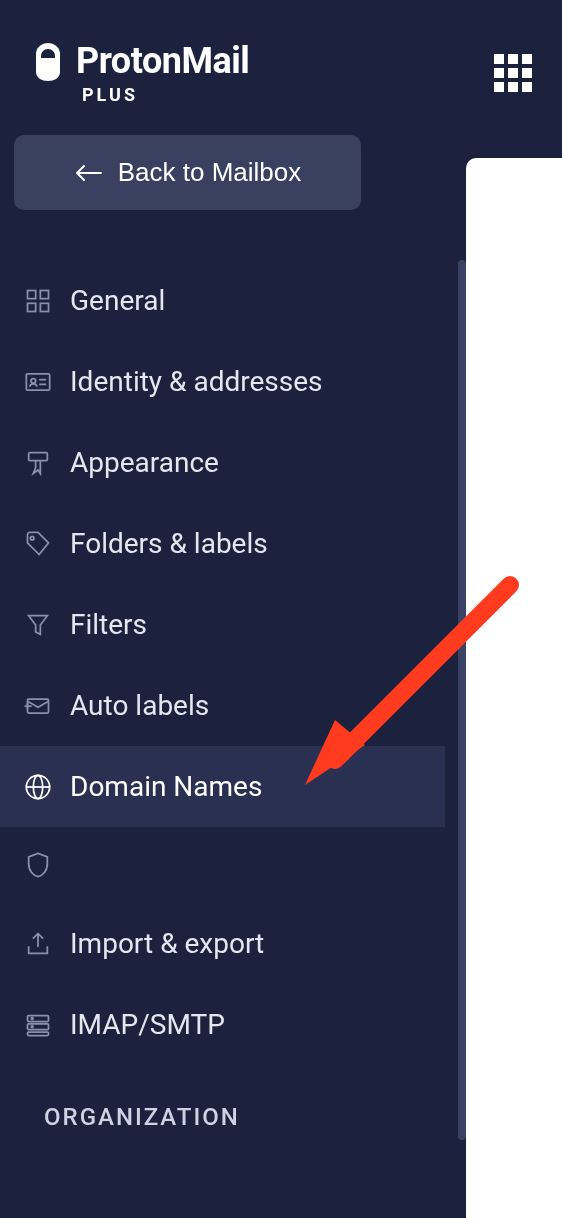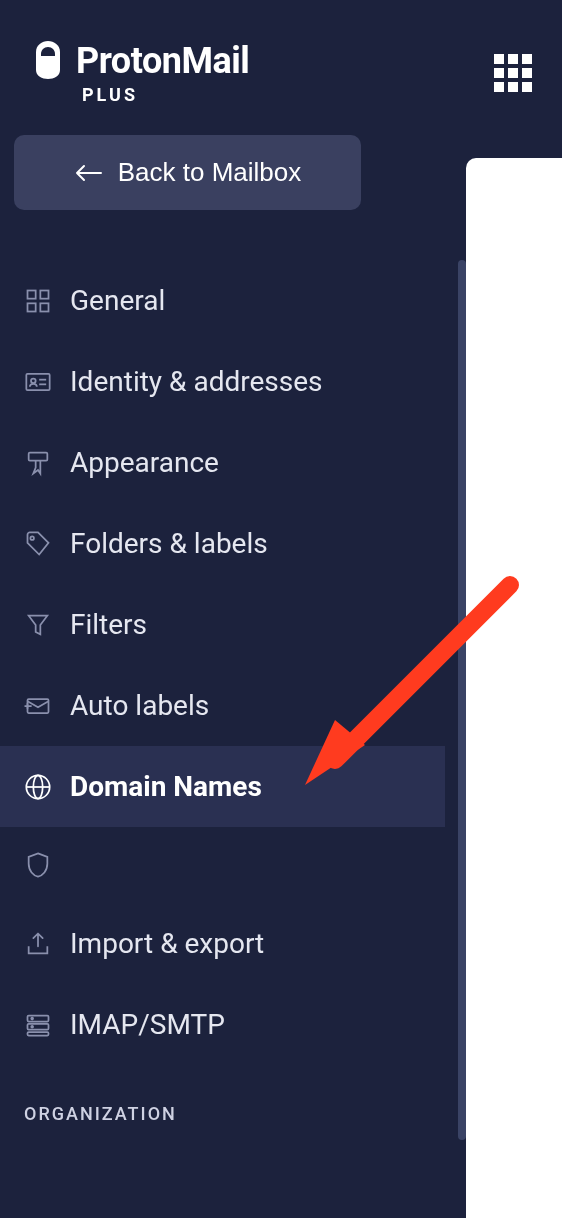--- a/index.html
+++ b/index.html
@@ -21,21 +21,21 @@
       align-items: center;
       justify-content: space-between;
       padding: 40px 30px 30px 30px;
     }
     .logo-wrap {
       display: flex;
       flex-direction: column;
     }
     .logo-row {
       display: flex;
-      align-items: flex-start;
+      align-items: flex-end;
       gap: 10px;
     }
     .logo-icon {
       width: 36px;
       height: 40px;
     }
     .logo-text {
       font-size: 36px;
       font-weight: 700;
       letter-spacing: -0.5px;
@@ -112,21 +112,21 @@
       align-items: center;
       gap: 18px;
       padding: 24px 24px;
       cursor: pointer;
       font-size: 28px;
       color: #e5e7f0;
       font-weight: 400;
     }
     .nav-item.active {
       background: #2a3052;
-      font-weight: 700;
+      font-weight: 400;
       color: #ffffff;
     }
     .nav-icon {
       width: 28px;
       height: 28px;
       flex-shrink: 0;
       display: flex;
       align-items: center;
       justify-content: center;
     }
@@ -134,25 +134,26 @@
       width: 28px;
       height: 28px;
       stroke: #8a90ad;
       fill: none;
       stroke-width: 1.5;
     }
     .nav-item.active .nav-icon svg {
       stroke: #ffffff;
     }
     .section-header {
-      font-size: 18px;
+      font-size: 24px;
       font-weight: 500;
       letter-spacing: 2px;
       color: #cfd2e3;
       padding: 38px 24px 10px 24px;
+      margin-left: 20px;
     }
     .annotation-arrow {
       position: absolute;
       top: 575px;
       left: 295px;
       width: 230px;
       height: 220px;
       pointer-events: none;
     }
   </style>

